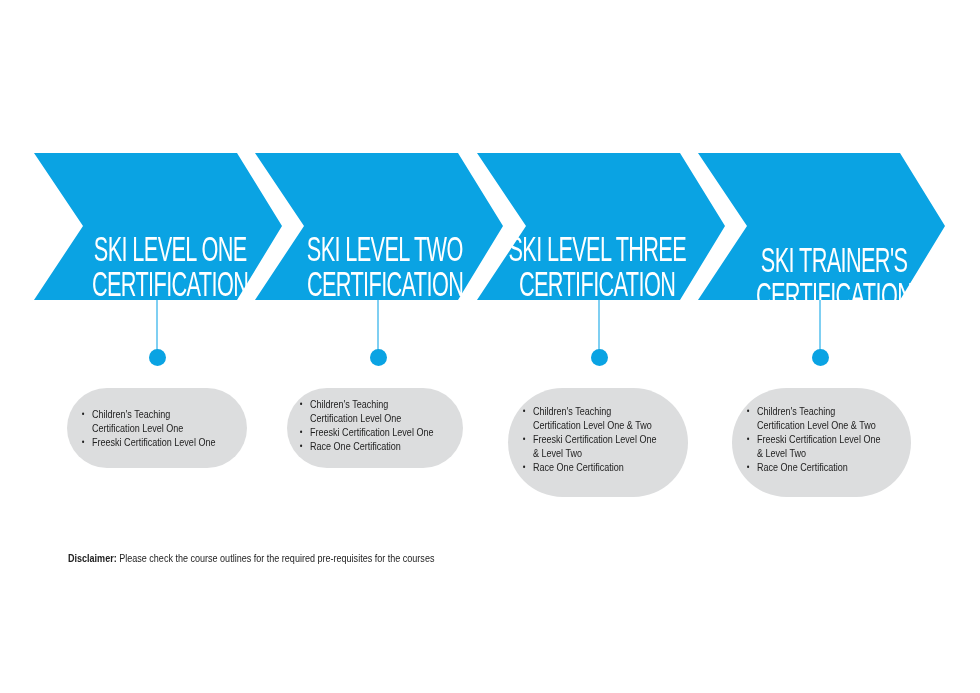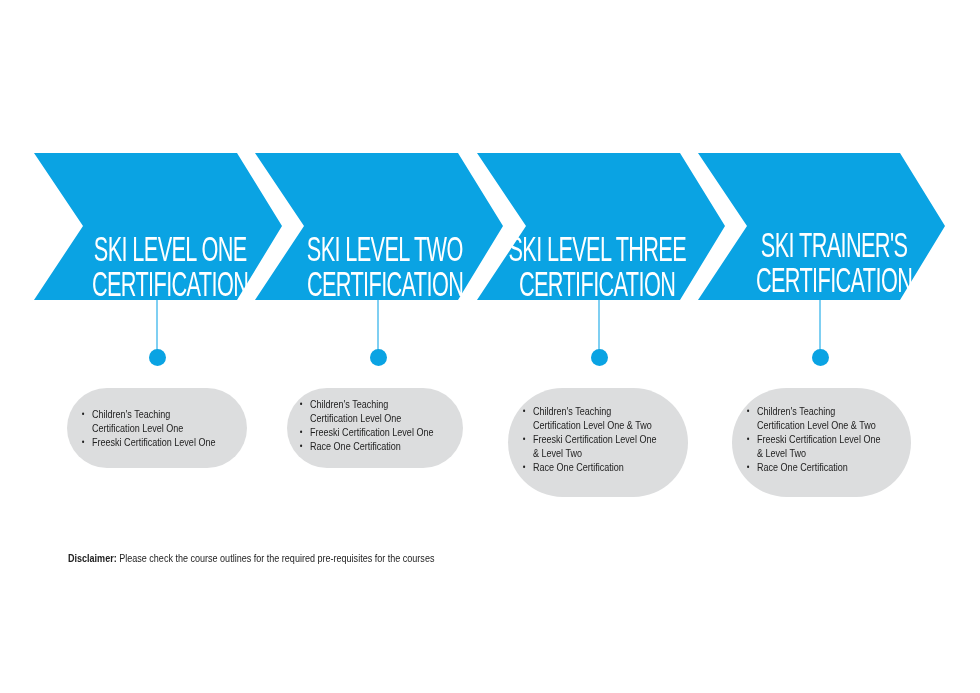--- a/index.html
+++ b/index.html
@@ -49,21 +49,21 @@
   <span>CERTIFICATION</span>
 </div>
 <div class="step-title" style="left:285px;width:200px;">
   <span>SKI LEVEL TWO</span>
   <span>CERTIFICATION</span>
 </div>
 <div class="step-title" style="left:497px;width:200px;">
   <span>SKI LEVEL THREE</span>
   <span>CERTIFICATION</span>
 </div>
-<div class="step-title" style="left:734px;width:200px;top:149px;">
+<div class="step-title" style="left:734px;width:200px;top:164px;">
   <span>SKI TRAINER'S</span>
   <span>CERTIFICATION</span>
 </div>
 
 <div class="connector" style="left:156px;"></div>
 <div class="dot" style="left:149px;"></div>
 <div class="connector" style="left:377px;"></div>
 <div class="dot" style="left:370px;"></div>
 <div class="connector" style="left:598px;"></div>
 <div class="dot" style="left:591px;"></div>

